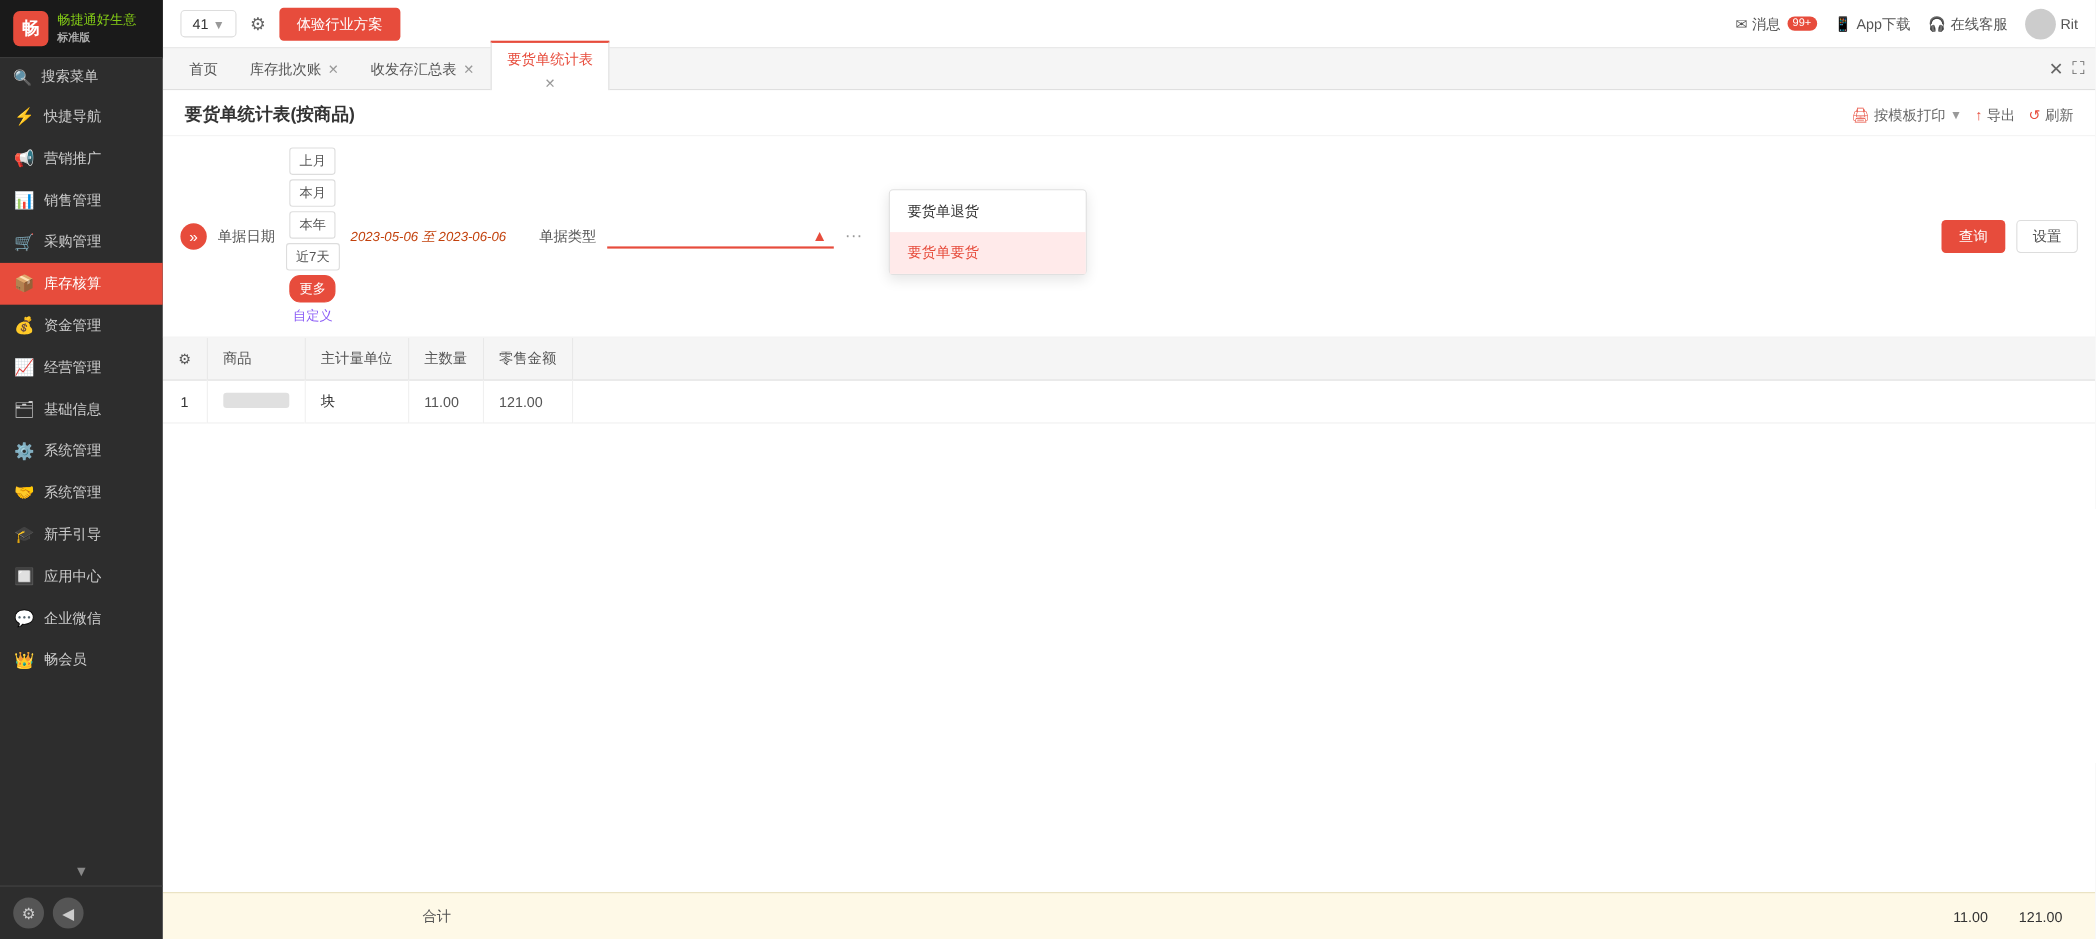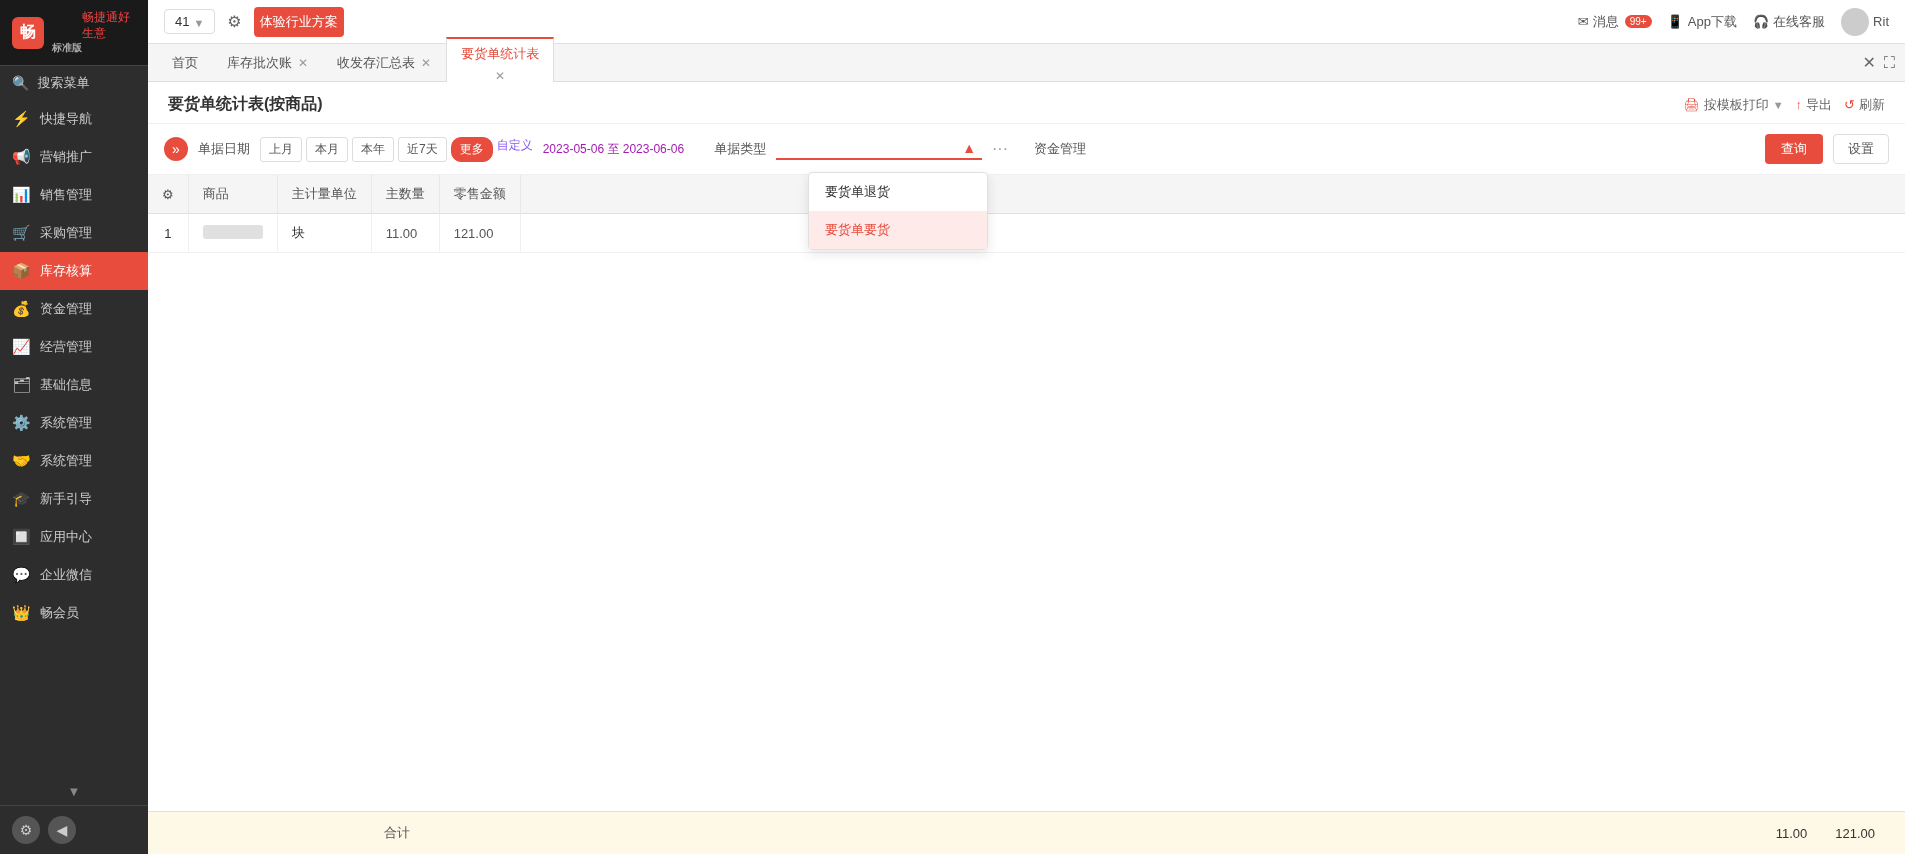--- a/index.html
+++ b/index.html
@@ -29,21 +29,21 @@
       border-radius: 6px;
       display: flex;
       align-items: center;
       justify-content: center;
       color: white;
       font-weight: bold;
       font-size: 16px;
       margin-right: 8px;
       flex-shrink: 0;
     }
-    .sidebar-title { font-size: 12px; color: #ef4444; line-height: 1.3; margin-left: 30px; }
+    .sidebar-title { font-size: 12px; color: #84cc16; line-height: 1.3; }
     .sidebar-subtitle { font-size: 10px; color: #aaa; font-weight: bold; }
 
     .sidebar-search {
       display: flex;
       align-items: center;
       padding: 8px 12px;
       cursor: pointer;
       color: #ccc;
       font-size: 13px;
     }
@@ -108,21 +108,21 @@
     .top-bar-left { display: flex; align-items: center; gap: 12px; }
     .company-selector {
       display: flex; align-items: flex-end; gap: 4px;
       border: 1px solid #ddd; border-radius: 4px;
       padding: 4px 10px; cursor: pointer; font-size: 13px; color: #333;
     }
     .company-selector .arrow { color: #999; font-size: 11px; }
     .settings-btn { color: #666; cursor: pointer; font-size: 16px; }
     .trial-btn {
       background: #e74c3c; color: #fff; border: none;
-      padding: 6px 6px; border-radius: 4px; cursor: pointer;
+      padding: 6px 16px; border-radius: 4px; cursor: pointer;
       font-size: 13px;
     }
     .top-bar-right { display: flex; align-items: center; gap: 16px; }
     .top-bar-item { display: flex; align-items: center; gap: 4px; cursor: pointer; color: #555; font-size: 13px; }
     .badge {
       background: #e74c3c; color: #fff; border-radius: 10px;
       padding: 1px 5px; font-size: 10px; margin-left: 2px;
     }
     .avatar { width: 28px; height: 28px; border-radius: 50%; background: #ccc; }
 
@@ -177,30 +177,30 @@
       gap: 10px;
       position: relative;
     }
     .filter-expand-btn {
       width: 24px; height: 24px; border-radius: 50%;
       background: #e74c3c; color: white;
       display: flex; align-items: center; justify-content: center;
       cursor: pointer; font-size: 14px; flex-shrink: 0;
     }
     .filter-label { font-size: 13px; color: #555; white-space: nowrap; }
-    .date-btns { display: flex; gap: 4px; }
+    .date-btns { display: flex; align-items: center; gap: 4px; flex-direction: column; }
     .date-btn {
       padding: 3px 8px; border: 1px solid #ddd; border-radius: 3px;
       cursor: pointer; font-size: 12px; color: #555; background: #fff;
     }
     .date-btn.active-more {
       background: #e74c3c; color: #fff; border-color: #e74c3c; border-radius: 10px;
     }
     .date-custom { font-size: 12px; color: #8b5cf6; cursor: pointer; }
-    .date-range { font-size: 12px; color: #a21caf; }
+    .date-range { font-size: 12px; color: #c2410c; font-style: italic; }
     .filter-type-label { font-size: 13px; color: #555; white-space: nowrap; margin-left: 20px; }
     .filter-select-wrapper {
       display: flex; align-items: center; border-bottom: 2px solid #e74c3c;
       padding: 2px 6px; gap: 4px; position: relative;
     }
     .filter-select-input {
       border: none; outline: none; font-size: 13px; color: #333;
       min-width: 160px; background: #fff;
     }
     .filter-arrow { color: #e74c3c; cursor: pointer; font-size: 14px; }

